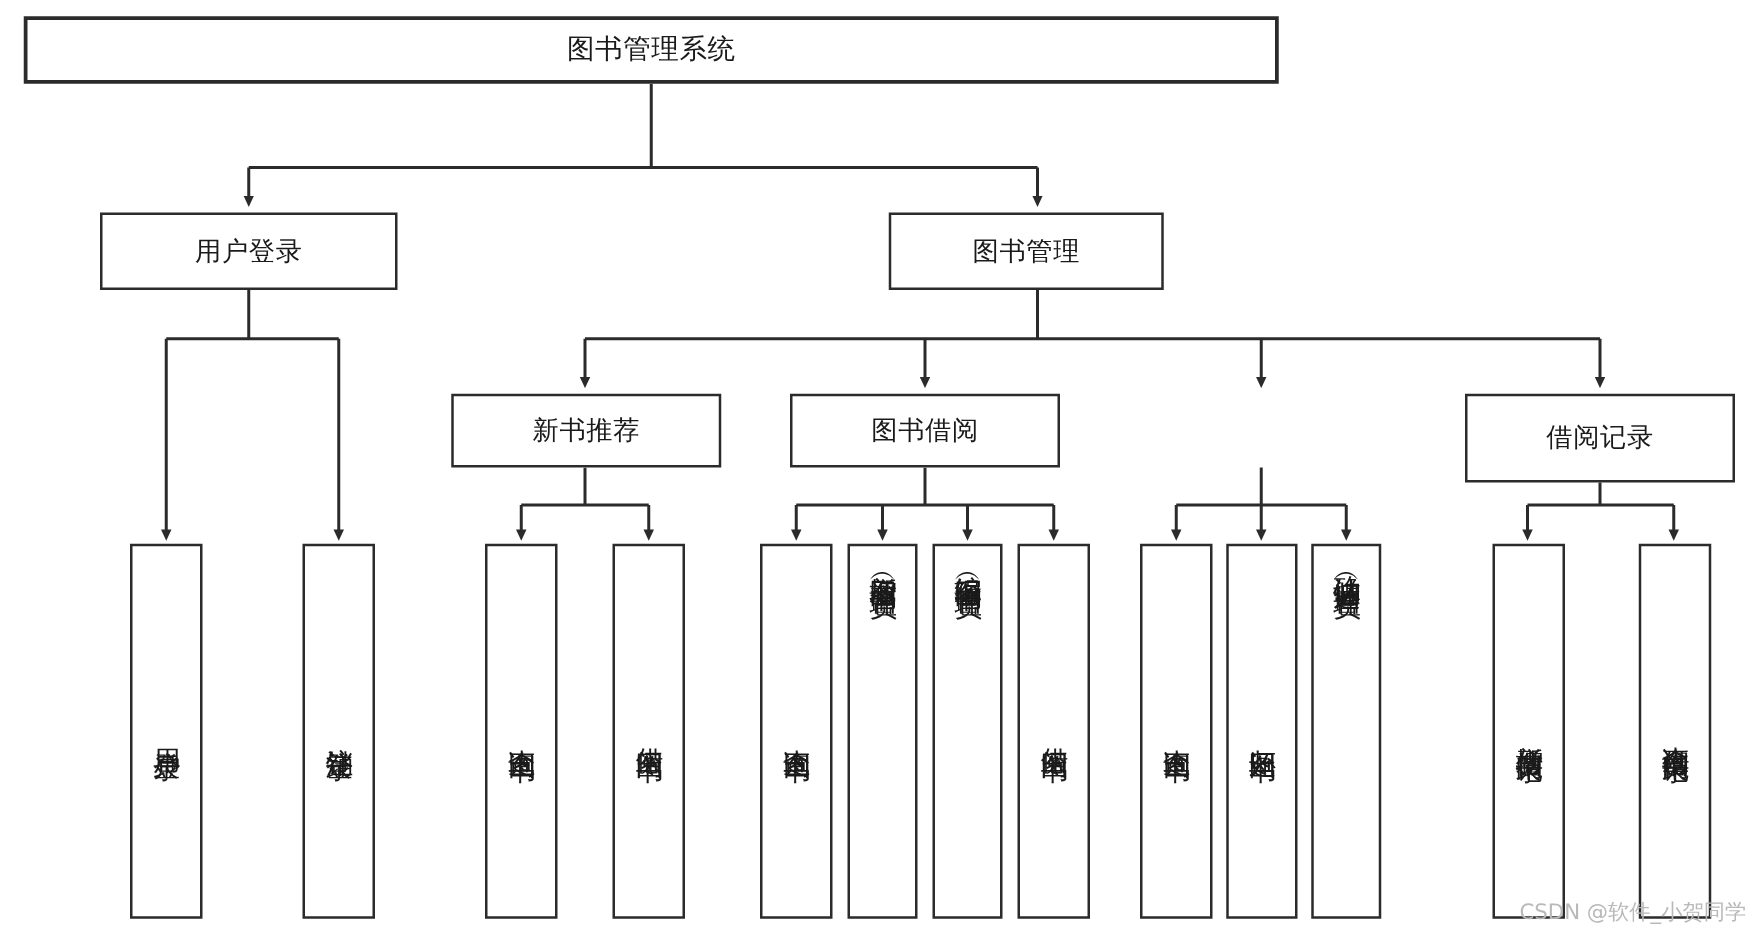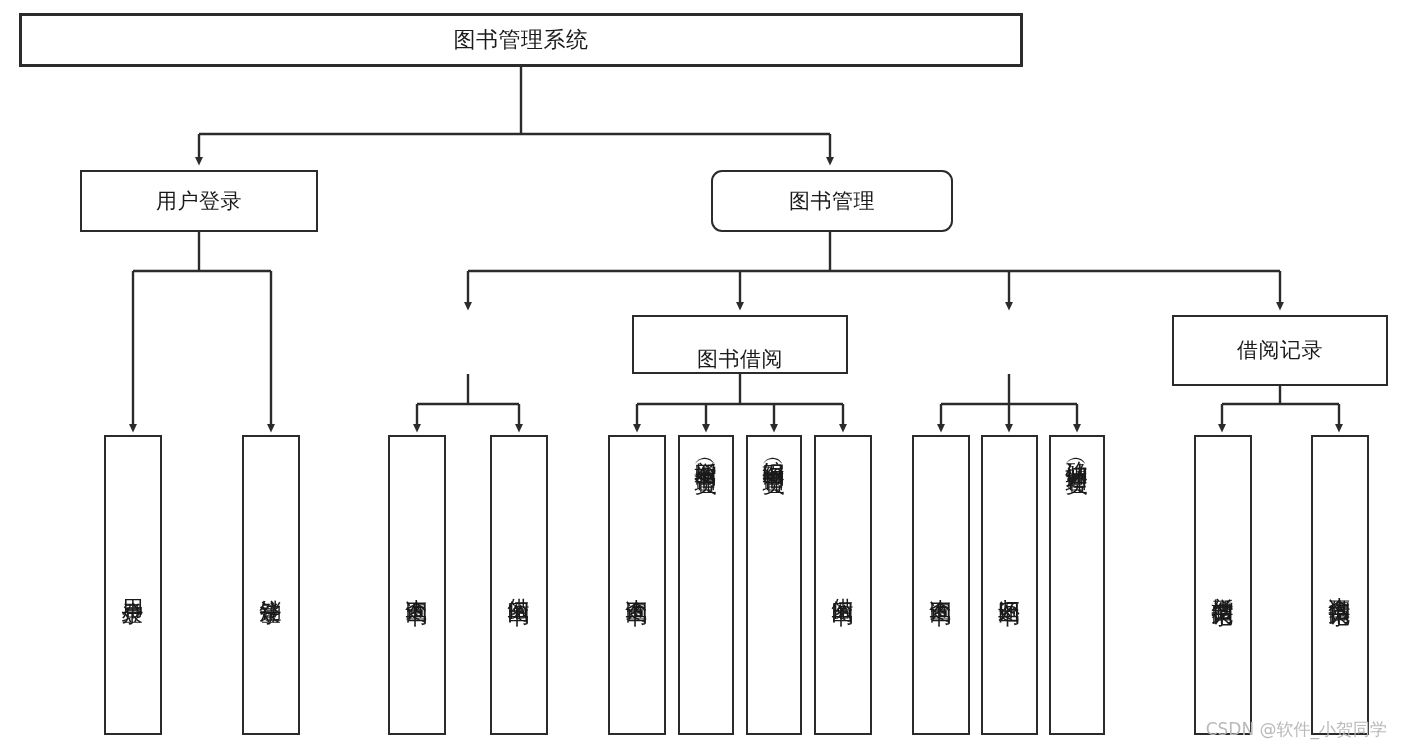--- a/index.html
+++ b/index.html
@@ -73,21 +73,21 @@
   #edges {
     position: absolute;
     left: 0;
     top: 0;
     width: 1405px;
     height: 747px;
     pointer-events: none;
   }
   .watermark {
     position: absolute;
-    right: 18px;
+    right: 8px;
     bottom: 6px;
     font-size: 17px;
     color: #b9b9b9;
     white-space: nowrap;
     font-family: "DejaVu Sans", "Liberation Sans", sans-serif;
   }
 </style>
 </head>
 <body>
 
@@ -144,26 +144,29 @@
   </svg>
 
   <div class="node horiz root" style="left:19px; top:13px; width:1004px; height:54px;">
     <span class="node-label">图书管理系统</span>
   </div>
 
   <div class="node horiz" style="left:80px; top:170px; width:238px; height:62px;">
     <span class="node-label">用户登录</span>
   </div>
 
-  <div class="node horiz" style="left:711px; top:170px; width:242px; height:62px;border-radius:11px;">
+  <div class="node horiz" style="left:711px; top:170px; width:220px; height:62px;">
     <span class="node-label">图书管理</span>
   </div>
 
-
-  <div class="node horiz" style="left:632px; top:315px; width:216px; height:59px;align-items:flex-end;">
+  <div class="node horiz" style="left:361px; top:315px; width:216px; height:59px;">
+    <span class="node-label">新书推荐</span>
+  </div>
+
+  <div class="node horiz" style="left:632px; top:315px; width:216px; height:59px;">
     <span class="node-label">图书借阅</span>
   </div>
 
 
   <div class="node horiz" style="left:1172px; top:315px; width:216px; height:71px;">
     <span class="node-label">借阅记录</span>
   </div>
 
   <div class="node vert center" style="left:104px; top:435px; width:58px; height:300px;">
     <span class="node-label">用户登录</span>

